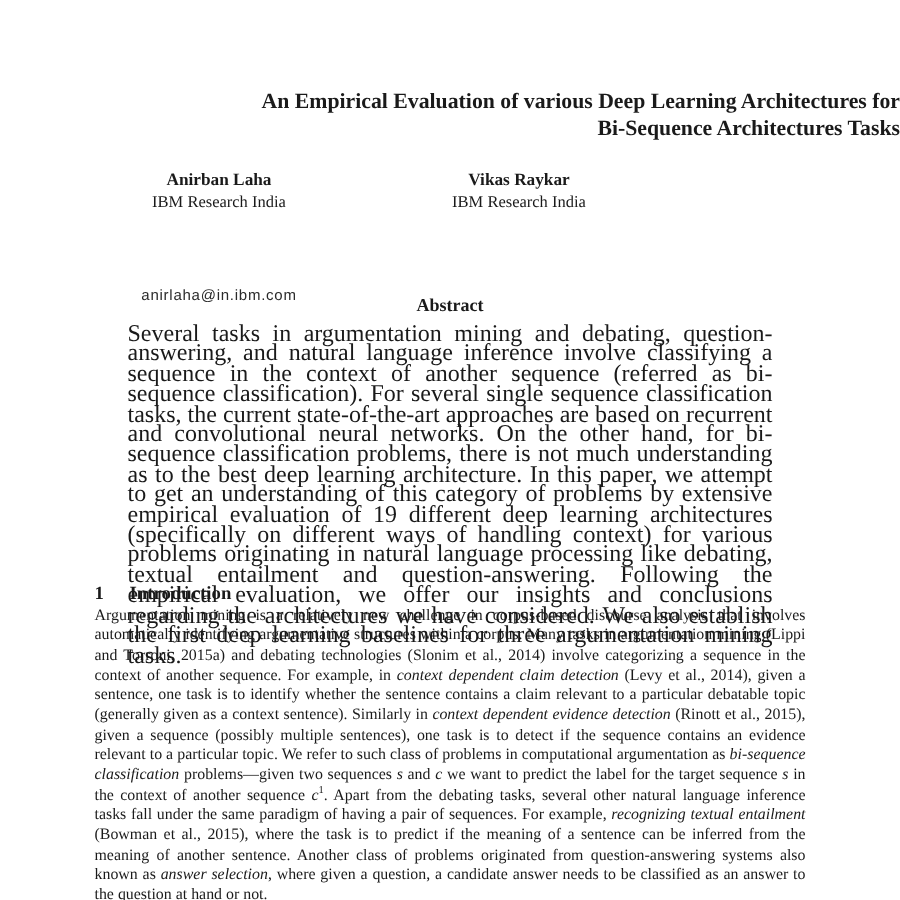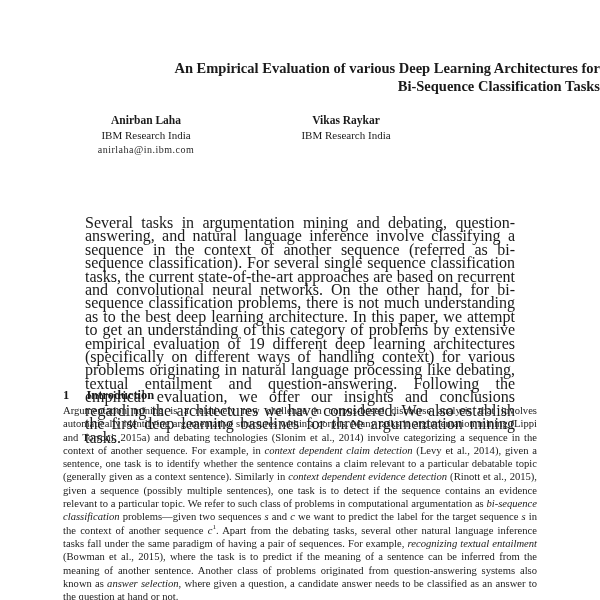--- a/index.html
+++ b/index.html
@@ -43,25 +43,26 @@
   .author .name {
     font-weight: bold;
     font-size: 11.5px;
     line-height: 15px;
   }
   .author .affil {
     font-size: 11px;
     line-height: 14px;
   }
   .author .email {
-    font-family: Liberation Serif, serif;
+    font-family: Liberation Sans, sans-serif;
     font-size: 10px;
     line-height: 15px;
     letter-spacing: 0.5px;
     color: #2a2a2a;
+    margin-top: 48px;
   }
   .abs-head {
     position: absolute;
     top: 196px;
     left: 0;
     width: 600px;
     text-align: center;
     font-weight: bold;
     font-size: 12px;
   }
@@ -101,35 +102,36 @@
     line-height: 0;
   }
 </style>
 </head>
 <body>
 
 <div class="page">
 
   <h1 class="title">
     <span class="tline">An Empirical Evaluation of various Deep Learning Architectures for</span>
-    <span class="tline">Bi-Sequence Classification Tasks</span>
+    <span class="tline">Bi-Sequence Architectures Tasks</span>
   </h1>
 
   <div class="authors">
     <div class="author">
       <div class="name">Anirban Laha</div>
       <div class="affil">IBM Research India</div>
       <div class="email">anirlaha@in.ibm.com</div>
     </div>
     <div class="author">
       <div class="name">Vikas Raykar</div>
       <div class="affil">IBM Research India</div>
     </div>
   </div>
 
+  <div class="abs-head">Abstract</div>
 
   <p class="abs-body">Several tasks in argumentation mining and debating, question-answering, and natural language inference involve classifying a sequence in the context of another sequence (referred as bi-sequence classification). For several single sequence classification tasks, the current state-of-the-art approaches are based on recurrent and convolutional neural networks. On the other hand, for bi-sequence classification problems, there is not much understanding as to the best deep learning architecture. In this paper, we attempt to get an understanding of this category of problems by extensive empirical evaluation of 19 different deep learning architectures (specifically on different ways of handling context) for various problems originating in natural language processing like debating, textual entailment and question-answering. Following the empirical evaluation, we offer our insights and conclusions regarding the architectures we have considered. We also establish the first deep learning baselines for three argumentation mining tasks.</p>
 
   <div class="sec-head">
     <span class="sec-num">1</span>
     <span class="sec-title">Introduction</span>
   </div>
 
   <p class="intro-body"><span>Argumentation mining is a relatively new challenge in corpus-based discourse analysis that involves automatically identifying argumentative structures within a corpus. Many tasks in argumentation mining (Lippi and Torroni, 2015a) and debating technologies (Slonim et al., 2014) involve categorizing a sequence in the context of another sequence. For example, in </span><span class="i">context dependent claim detection</span><span> (Levy et al., 2014), given a sentence, one task is to identify whether the sentence contains a claim relevant to a particular debatable topic (generally given as a context sentence). Similarly in </span><span class="i">context dependent evidence detection</span><span> (Rinott et al., 2015), given a sequence (possibly multiple sentences), one task is to detect if the sequence contains an evidence relevant to a particular topic. We refer to such class of problems in computational argumentation as </span><span class="i">bi-sequence classification</span><span> problems—given two sequences </span><span class="i">s</span><span> and </span><span class="i">c</span><span> we want to predict the label for the target sequence </span><span class="i">s</span><span> in the context of another sequence </span><span class="i">c</span><span class="sup">1</span><span>. Apart from the debating tasks, several other natural language inference tasks fall under the same paradigm of having a pair of sequences. For example, </span><span class="i">recognizing textual entailment</span><span> (Bowman et al., 2015), where the task is to predict if the meaning of a sentence can be inferred from the meaning of another sentence. Another class of problems originated from question-answering systems also known as </span><span class="i">answer selection</span><span>, where given a question, a candidate answer needs to be classified as an answer to the question at hand or not.</span></p>
 

